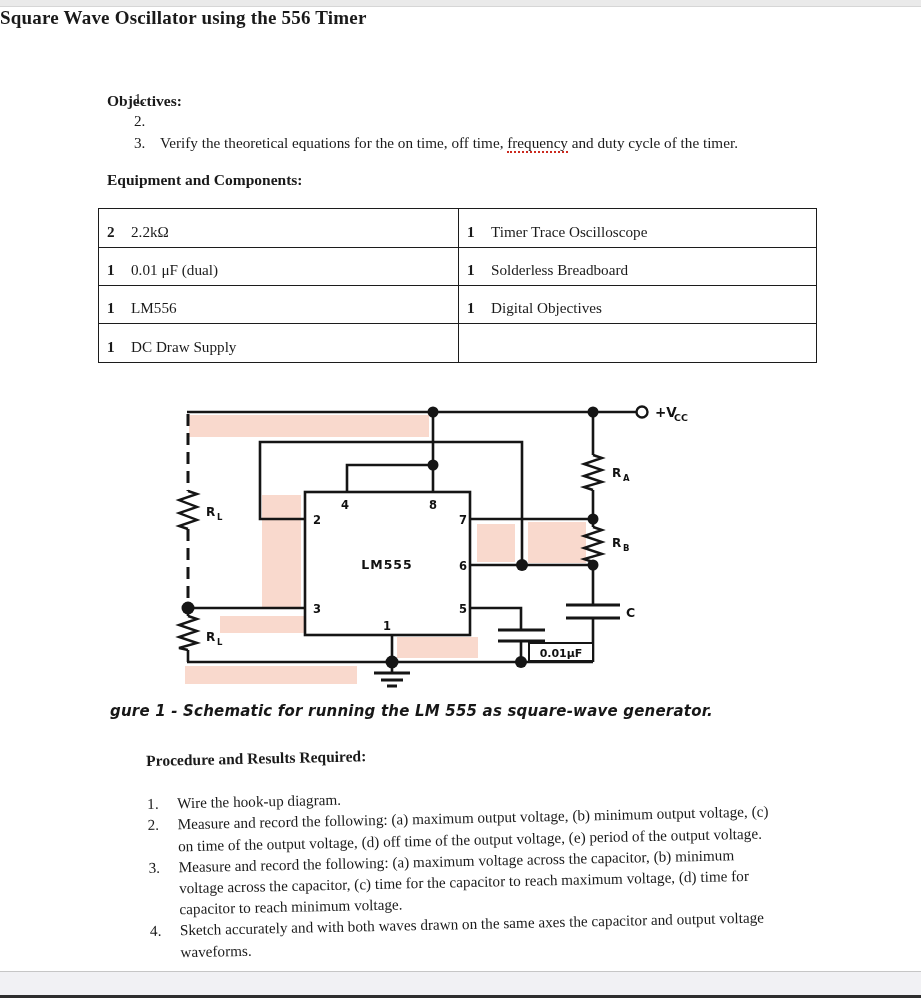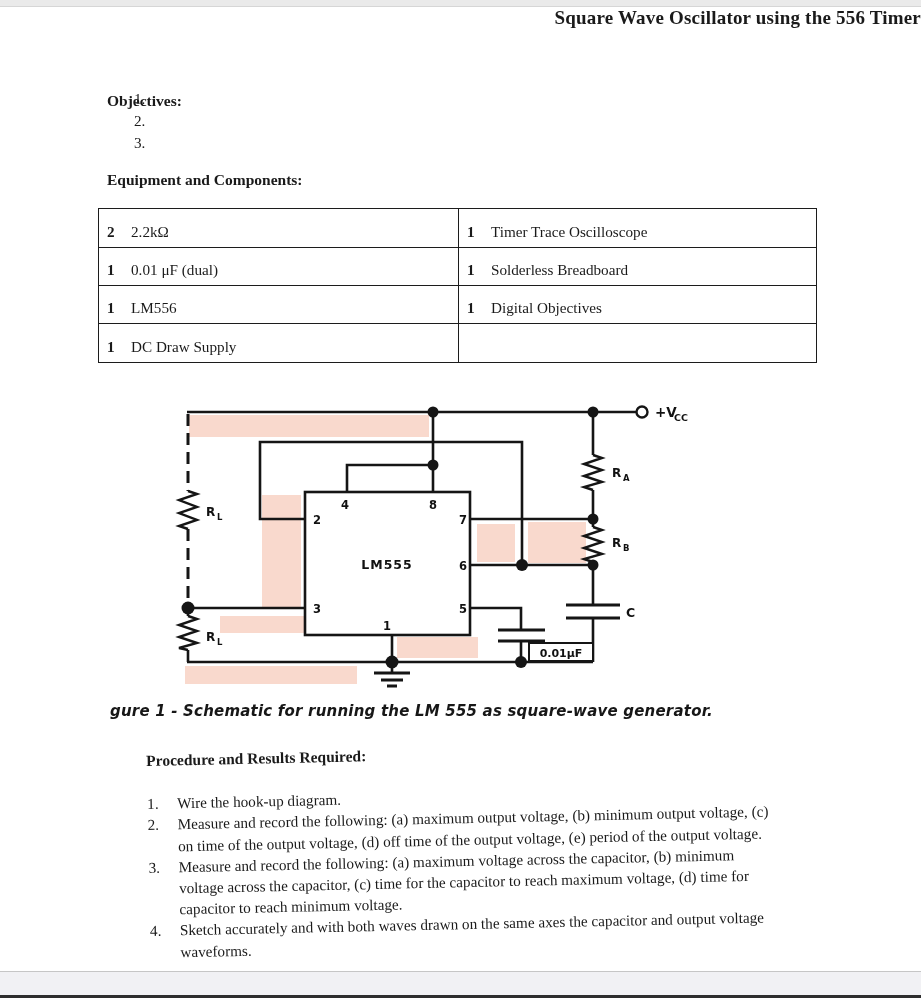--- a/index.html
+++ b/index.html
@@ -6,21 +6,21 @@
   body{
     width:921px;height:998px;position:relative;background:#ffffff;
     font-family:"Liberation Serif", serif;color:#1a1a1a;overflow:hidden;
   }
   .abs{position:absolute;}
   
   .top-strip{left:0;top:0;width:921px;height:6px;background:#eaeaea;border-bottom:1px solid #d6d6d6;}
   .bottom-strip{left:0;top:971px;width:921px;height:24px;background:#f1f1f4;border-top:1px solid #c6c6c6;}
   .bottom-bar{left:0;top:995px;width:921px;height:3px;background:#2e2e2e;}
 
-  .title{left:0;top:7px;width:921px;text-align:right;font-size:19px;font-weight:bold;letter-spacing:.2px;}
+  .title{left:0;top:7px;width:921px;text-align:left;font-size:19px;font-weight:bold;letter-spacing:.2px;}
   .h-bold{font-size:15.5px;font-weight:bold;}
   .obj-heading{left:107px;top:51px;margin-top:41px;}
   .eq-heading{left:107px;top:171px;text-align:center;}
 
   .obj-list{left:134px;top:88px;width:720px;font-size:15.2px;line-height:21.8px;}
   .obj-row{display:flex;}
   .obj-num{width:26px;flex:0 0 26px;}
   .marked{border-bottom:2px dotted #cc2a1f;}
 
   
@@ -56,20 +56,21 @@
 
 <div class="abs obj-list">
   <div class="obj-row">
     <span class="obj-num">1.</span>
   </div>
   <div class="obj-row">
     <span class="obj-num">2.</span>
   </div>
   <div class="obj-row">
     <span class="obj-num">3.</span>
+    <span><span>Verify the theoretical equations for the on time, off time, </span><span class="marked">frequency</span><span> and duty cycle of the timer.</span></span>
   </div>
 </div>
 
 <div class="abs h-bold eq-heading">Equipment and Components:</div>
 
 <div class="abs eq-table">
   <div class="eq-cell">
       <span class="eq-qty">2</span>
       <span>2.2kΩ</span>
     </div>

